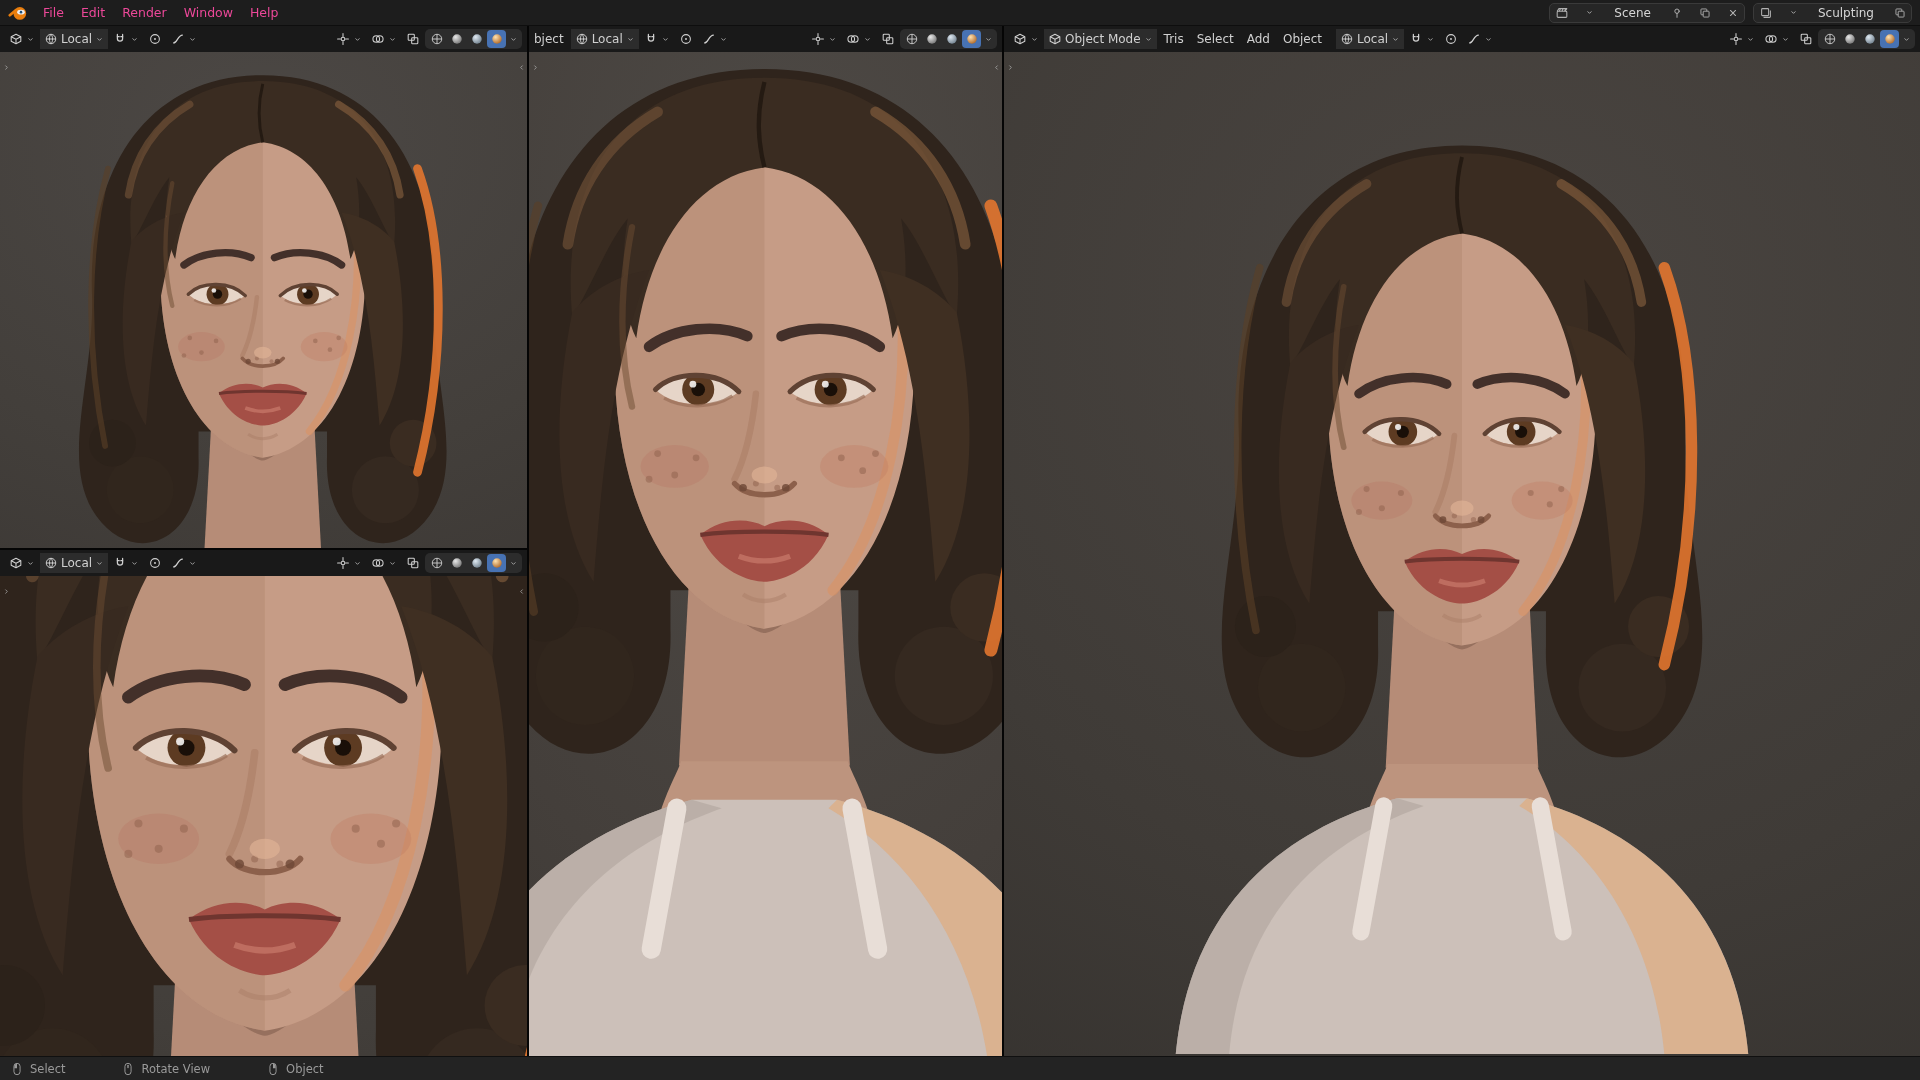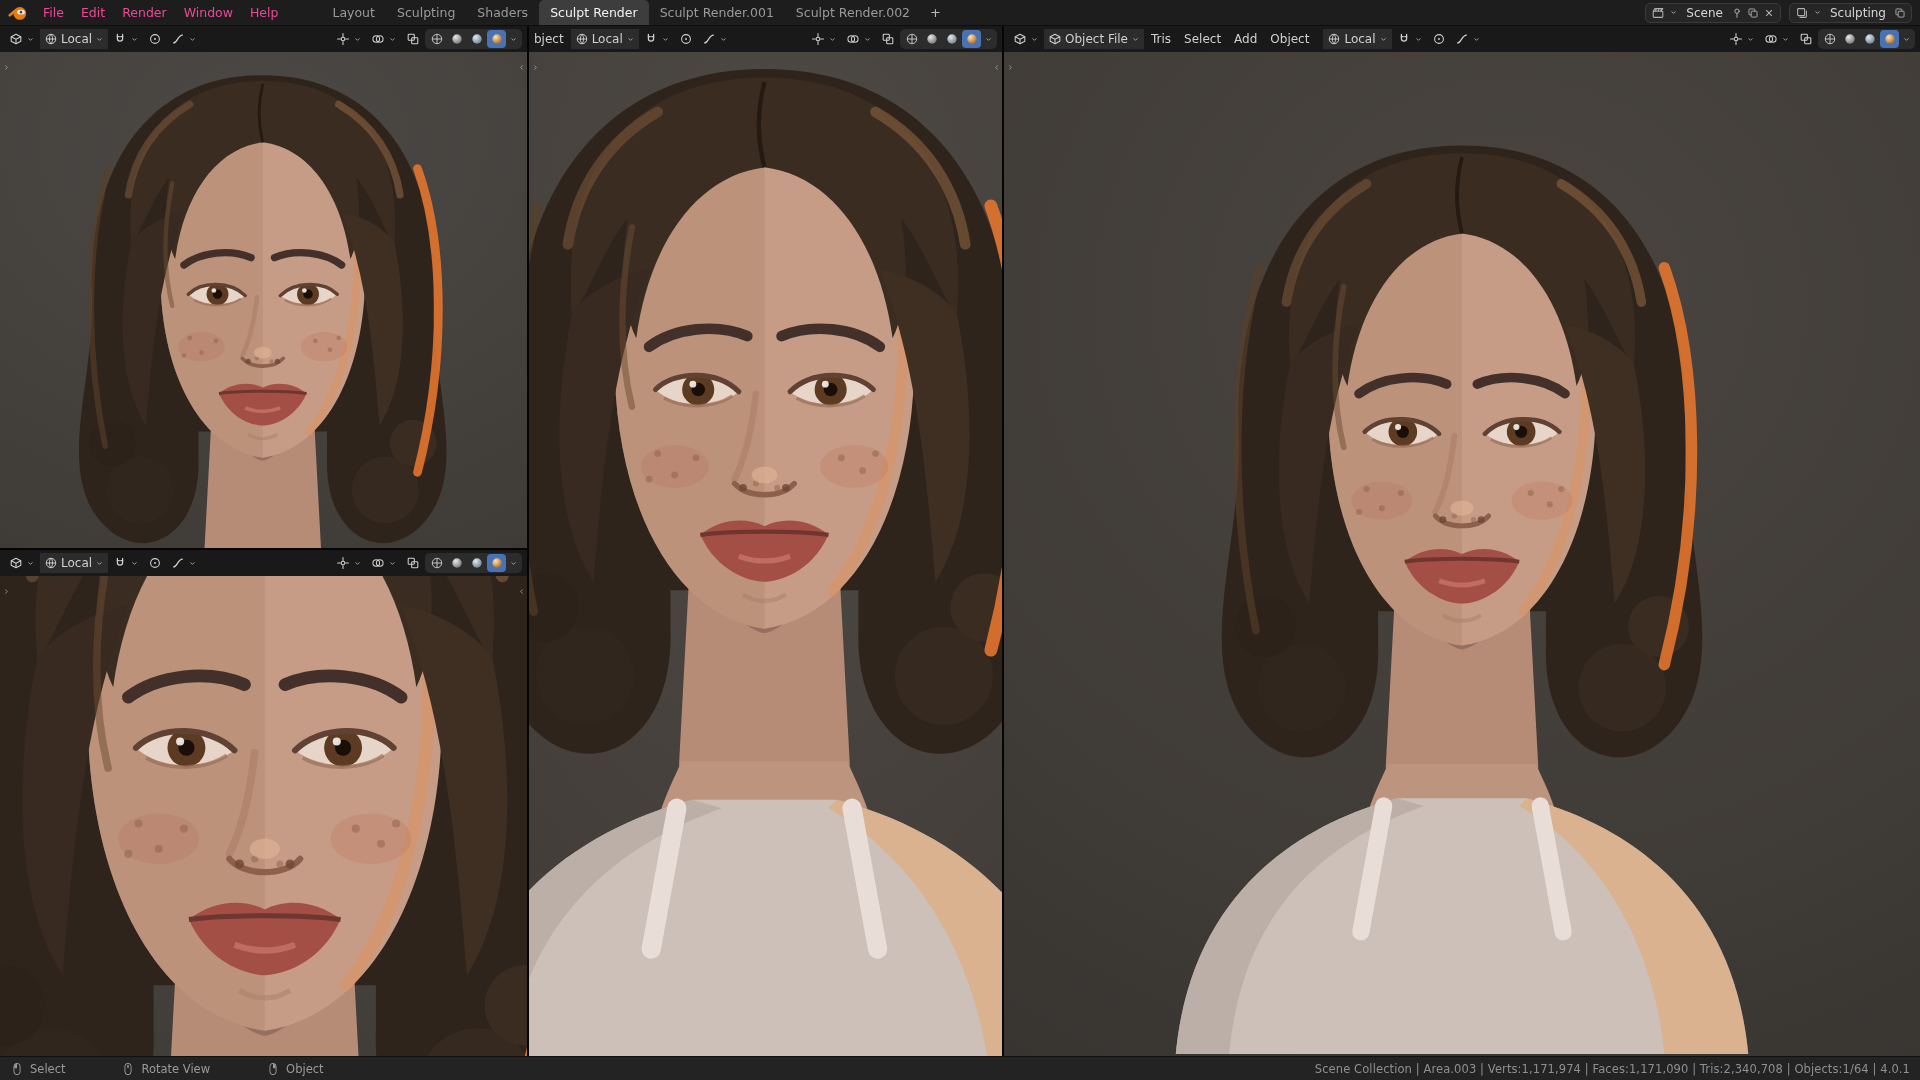--- a/index.html
+++ b/index.html
@@ -13,21 +13,21 @@
   .logo{display:flex;align-items:center;margin-right:6px}
   .menu-item{padding:3px 8px;border-radius:4px;color:#ec4899;background:none;border:0;
     font:inherit;cursor:default}
   .tabs{display:flex;align-items:center;margin-left:34px;height:100%}
   .tab{padding:5px 11px;font-size:12.5px;color:#9a9a9a;border-radius:5px 5px 0 0;
     background:none;border:0;font:inherit;white-space:nowrap}
   .tab.active{background:#3d3d3d;color:#f1f1f1}
   .tab-add{color:#bbb;padding:4px 9px;background:none;border:0;font:inherit;font-size:13px}
   .top-widgets{margin-left:auto;display:flex;gap:8px;align-items:center}
   .widget{display:flex;align-items:center;height:20px;background:#262626;
-    border:1px solid #3a3a3a;border-radius:5px;padding:0 5px;gap:4px;font-size:12px;color:#d6d6d6}
+    border:1px solid #3a3a3a;border-radius:5px;padding:0 5px;gap:16px;font-size:12px;color:#d6d6d6}
   .widget .wlabel{padding:0 4px}
   .wicon{display:flex;align-items:center;opacity:.85;background:none;border:0;color:#c9c9c9}
 
   
   .editors{flex:1;display:flex;gap:2px;background:#050505;min-height:0}
   .col{display:flex;flex-direction:column;gap:2px;min-width:0}
   .col-left{width:527px;flex:none}
   .col-mid{width:473px;flex:none}
   .col-right{flex:1}
   .viewport{position:relative;display:flex;flex-direction:column;min-height:0;overflow:hidden}
@@ -231,29 +231,20 @@
         <ellipse cx="14.3" cy="8.6" rx="4.2" ry="2.6" fill="#ececec"></ellipse>
         <circle cx="14.3" cy="8.6" r="1.4" fill="#1e4f78"></circle>
       </svg>
     </span>
     <button class="menu-item">File</button>
     <button class="menu-item">Edit</button>
     <button class="menu-item">Render</button>
     <button class="menu-item">Window</button>
     <button class="menu-item">Help</button>
 
-    <nav class="tabs">
-      <button class="tab">Layout</button>
-      <button class="tab">Sculpting</button>
-      <button class="tab">Shaders</button>
-      <button class="tab active">Sculpt Render</button>
-      <button class="tab">Sculpt Render.001</button>
-      <button class="tab">Sculpt Render.002</button>
-      <button class="tab-add">+</button>
-    </nav>
 
     <div class="top-widgets">
       <div class="widget">
         <span class="wicon">
             <svg class="i14" viewBox="0 0 16 16">
               <use href="#ic-scene"></use>
             </svg>
           </span>
         <svg class="i10" viewBox="0 0 16 16">
             <use href="#ic-chev"></use>
@@ -623,21 +614,21 @@
                 <use href="#ic-cube"></use>
               </svg>
             <svg class="i10" viewBox="0 0 16 16">
                 <use href="#ic-chev"></use>
               </svg>
           </button>
           <button class="hbtn dd">
             <svg class="i14" viewBox="0 0 16 16">
                 <use href="#ic-cube"></use>
               </svg>
-            <span>Object File</span>
+            <span>Object Mode</span>
             <svg class="i10" viewBox="0 0 16 16">
                 <use href="#ic-chev"></use>
               </svg>
           </button>
           <button class="hbtn hmenu">Tris</button>
           <button class="hbtn hmenu">Select</button>
           <button class="hbtn hmenu">Add</button>
           <button class="hbtn hmenu">Object</button>
           <span class="hsp"></span>
           <button class="hbtn dd">
@@ -746,15 +737,14 @@
           <use href="#ic-mouse-m"></use>
         </svg>
       <span>Rotate View</span>
     </span>
     <span class="hint">
       <svg class="i14" viewBox="0 0 16 16">
           <use href="#ic-mouse-r"></use>
         </svg>
       <span>Object</span>
     </span>
-    <span class="stats">Scene Collection | Area.003 | Verts:1,171,974 | Faces:1,171,090 | Tris:2,340,708 | Objects:1/64 | 4.0.1</span>
   </footer>
 </div>
 
 </body></html>

